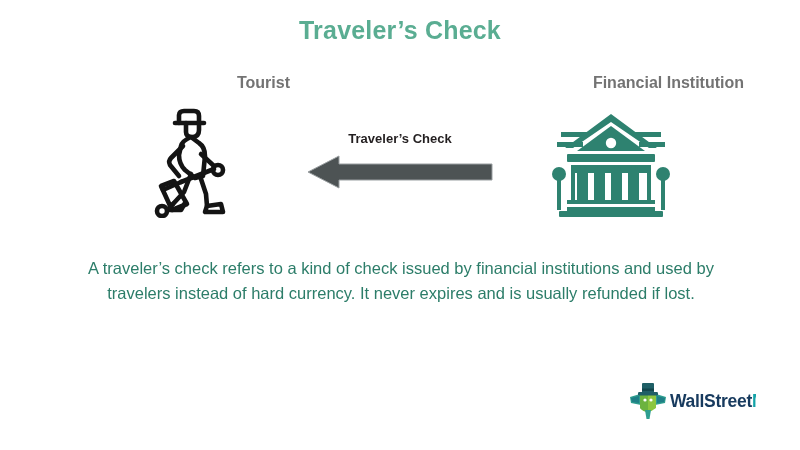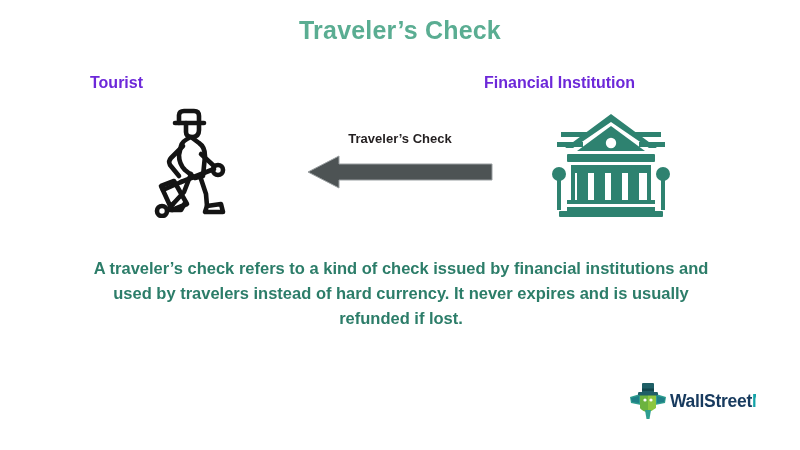--- a/index.html
+++ b/index.html
@@ -25,33 +25,33 @@
     text-align: center;
     font-size: 25px;
     font-weight: bold;
     color: #5aad92;
     letter-spacing: 0.2px;
   }
 
   
   .node-label {
     position: absolute;
-    text-align: left;
+    text-align: right;
     font-size: 16px;
     font-weight: bold;
-    color: #6d28d9;
+    color: #737373;
     white-space: nowrap;
   }
   #tourist-label {
     left: 90px;
     top: 74px;
     width: 200px;
   }
   #institution-label {
-    left: 484px;
+    left: 504px;
     top: 74px;
     width: 240px;
   }
 
   
   #tourist-icon {
     position: absolute;
     left: 141px;
     top: 106px;
     width: 98px;
@@ -89,21 +89,21 @@
 
   
   #description {
     position: absolute;
     left: 78px;
     top: 256px;
     width: 646px;
     text-align: center;
     font-size: 16.5px;
     line-height: 25px;
-    font-weight: bold;
+    font-weight: normal;
     color: #2c7d69;
   }
 
   
   #logo {
     position: absolute;
     left: 628px;
     top: 380px;
     width: 155px;
     height: 42px;

